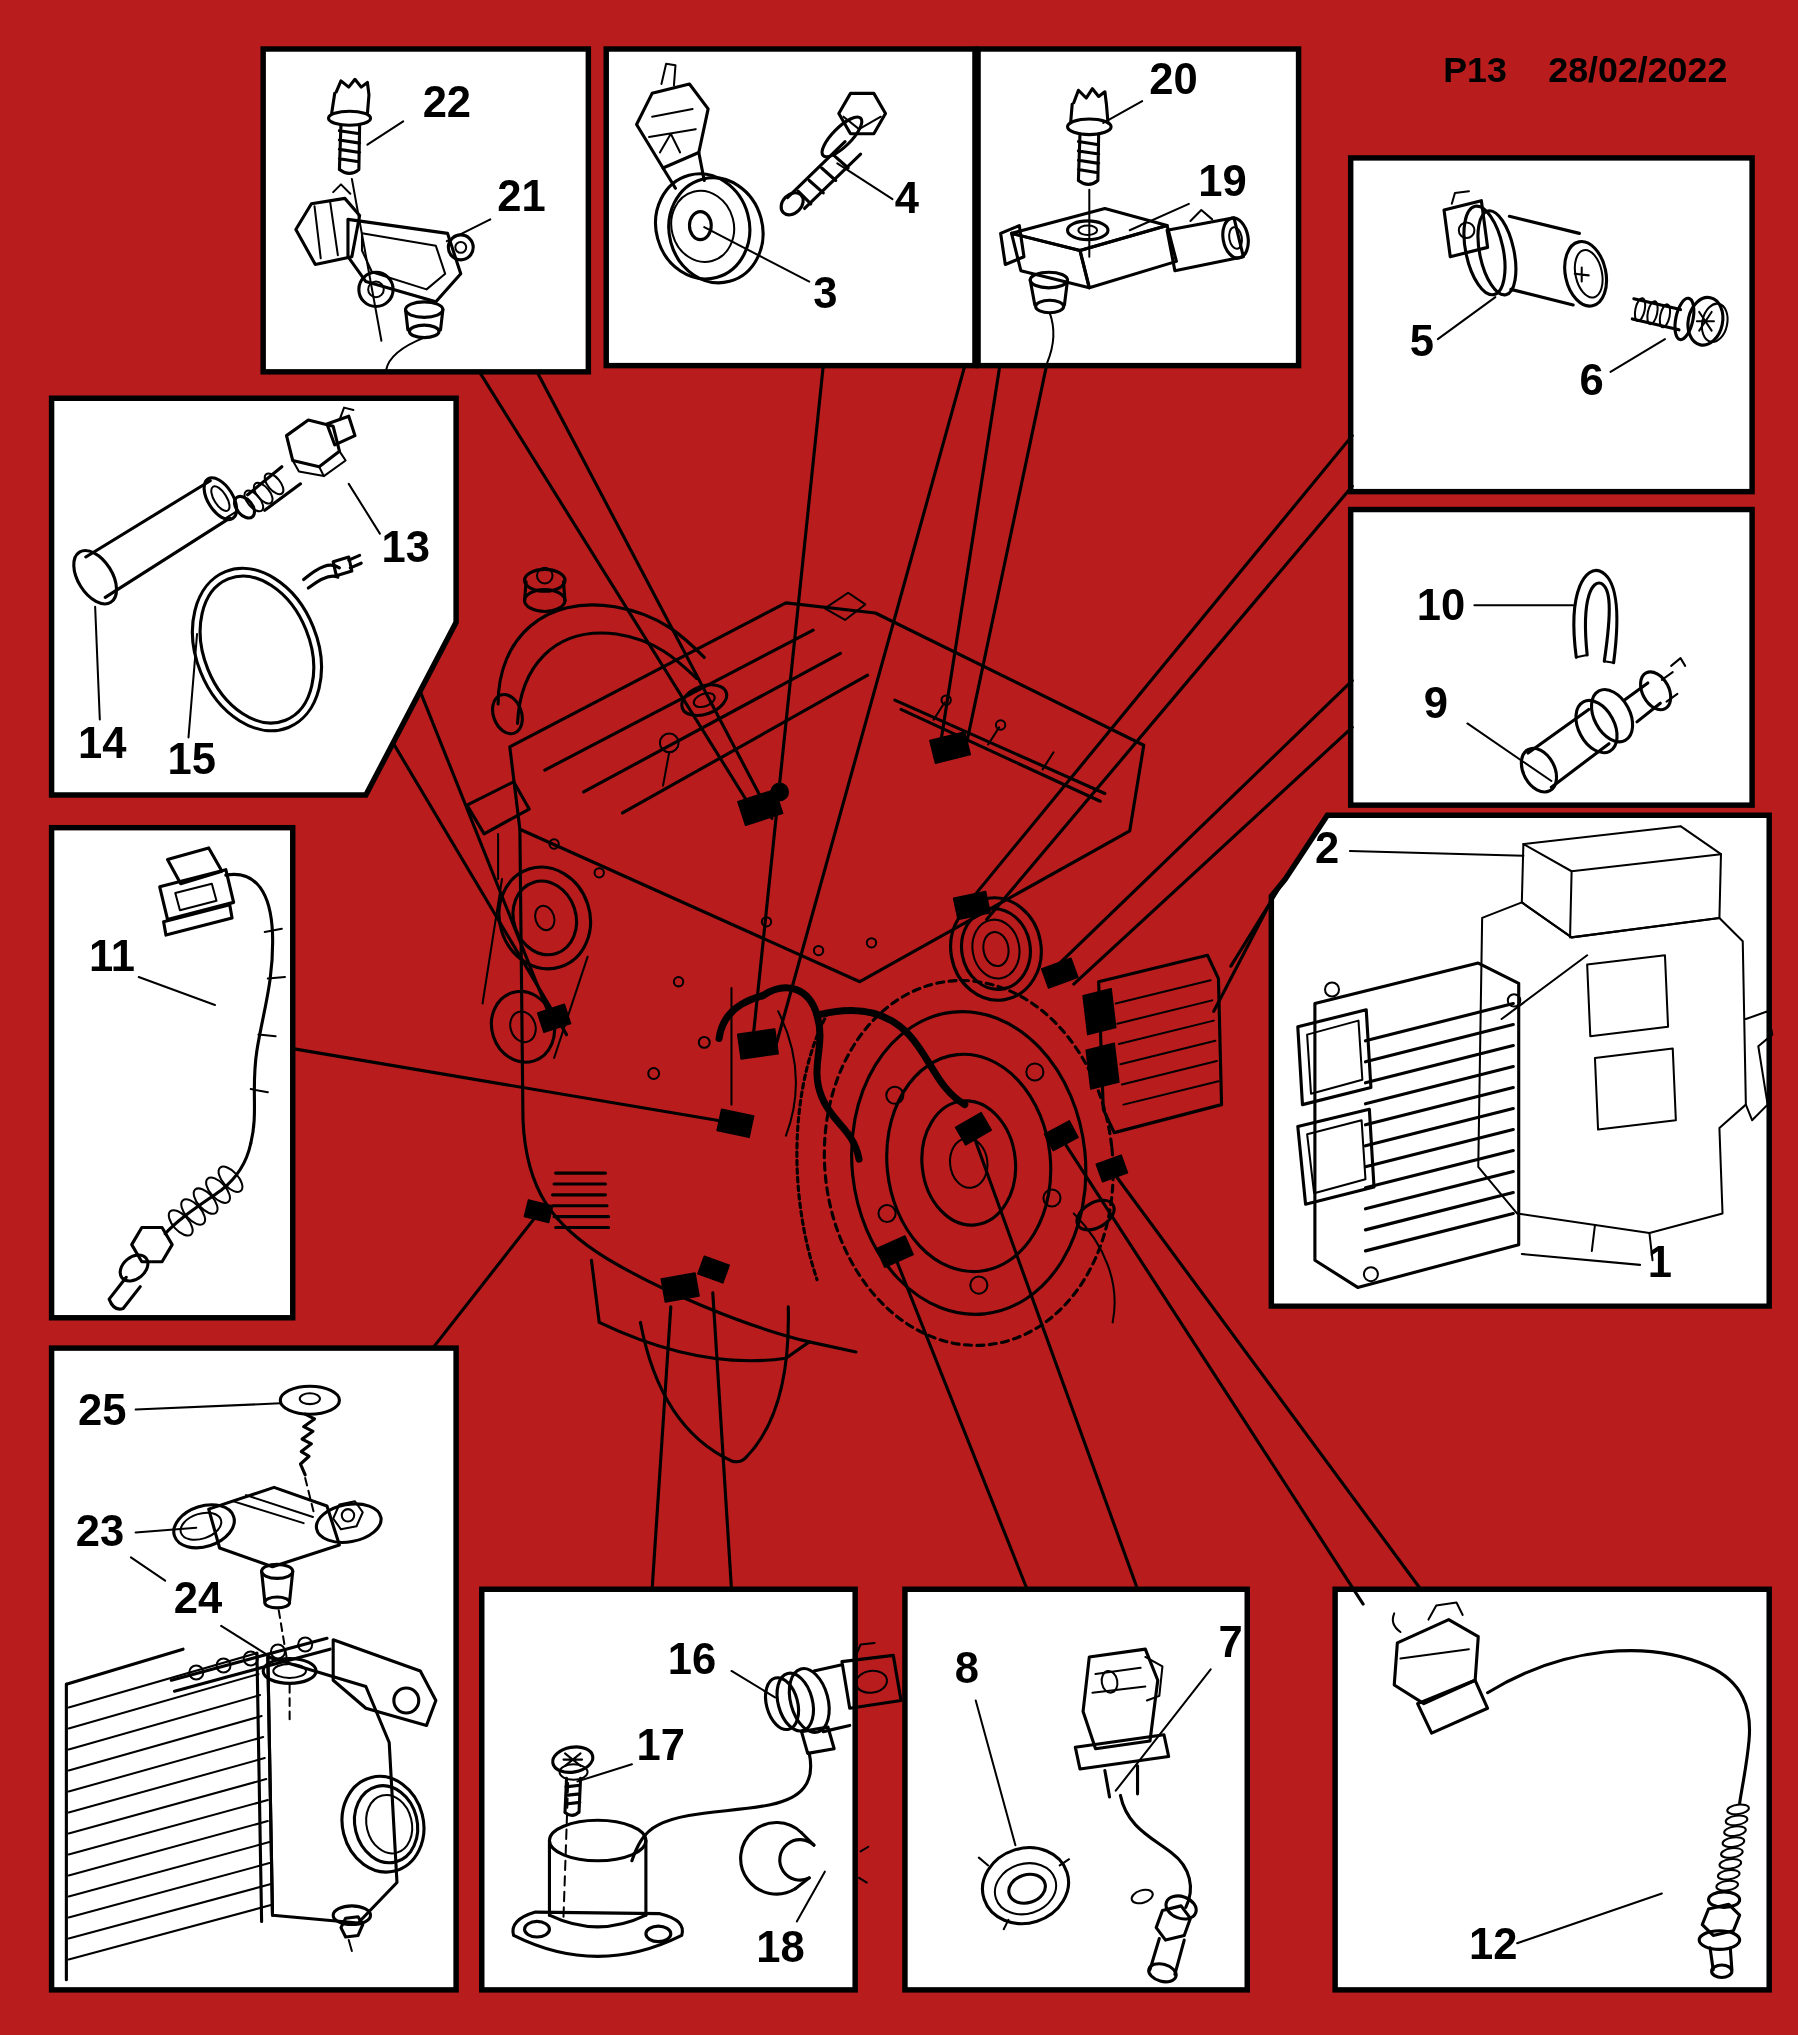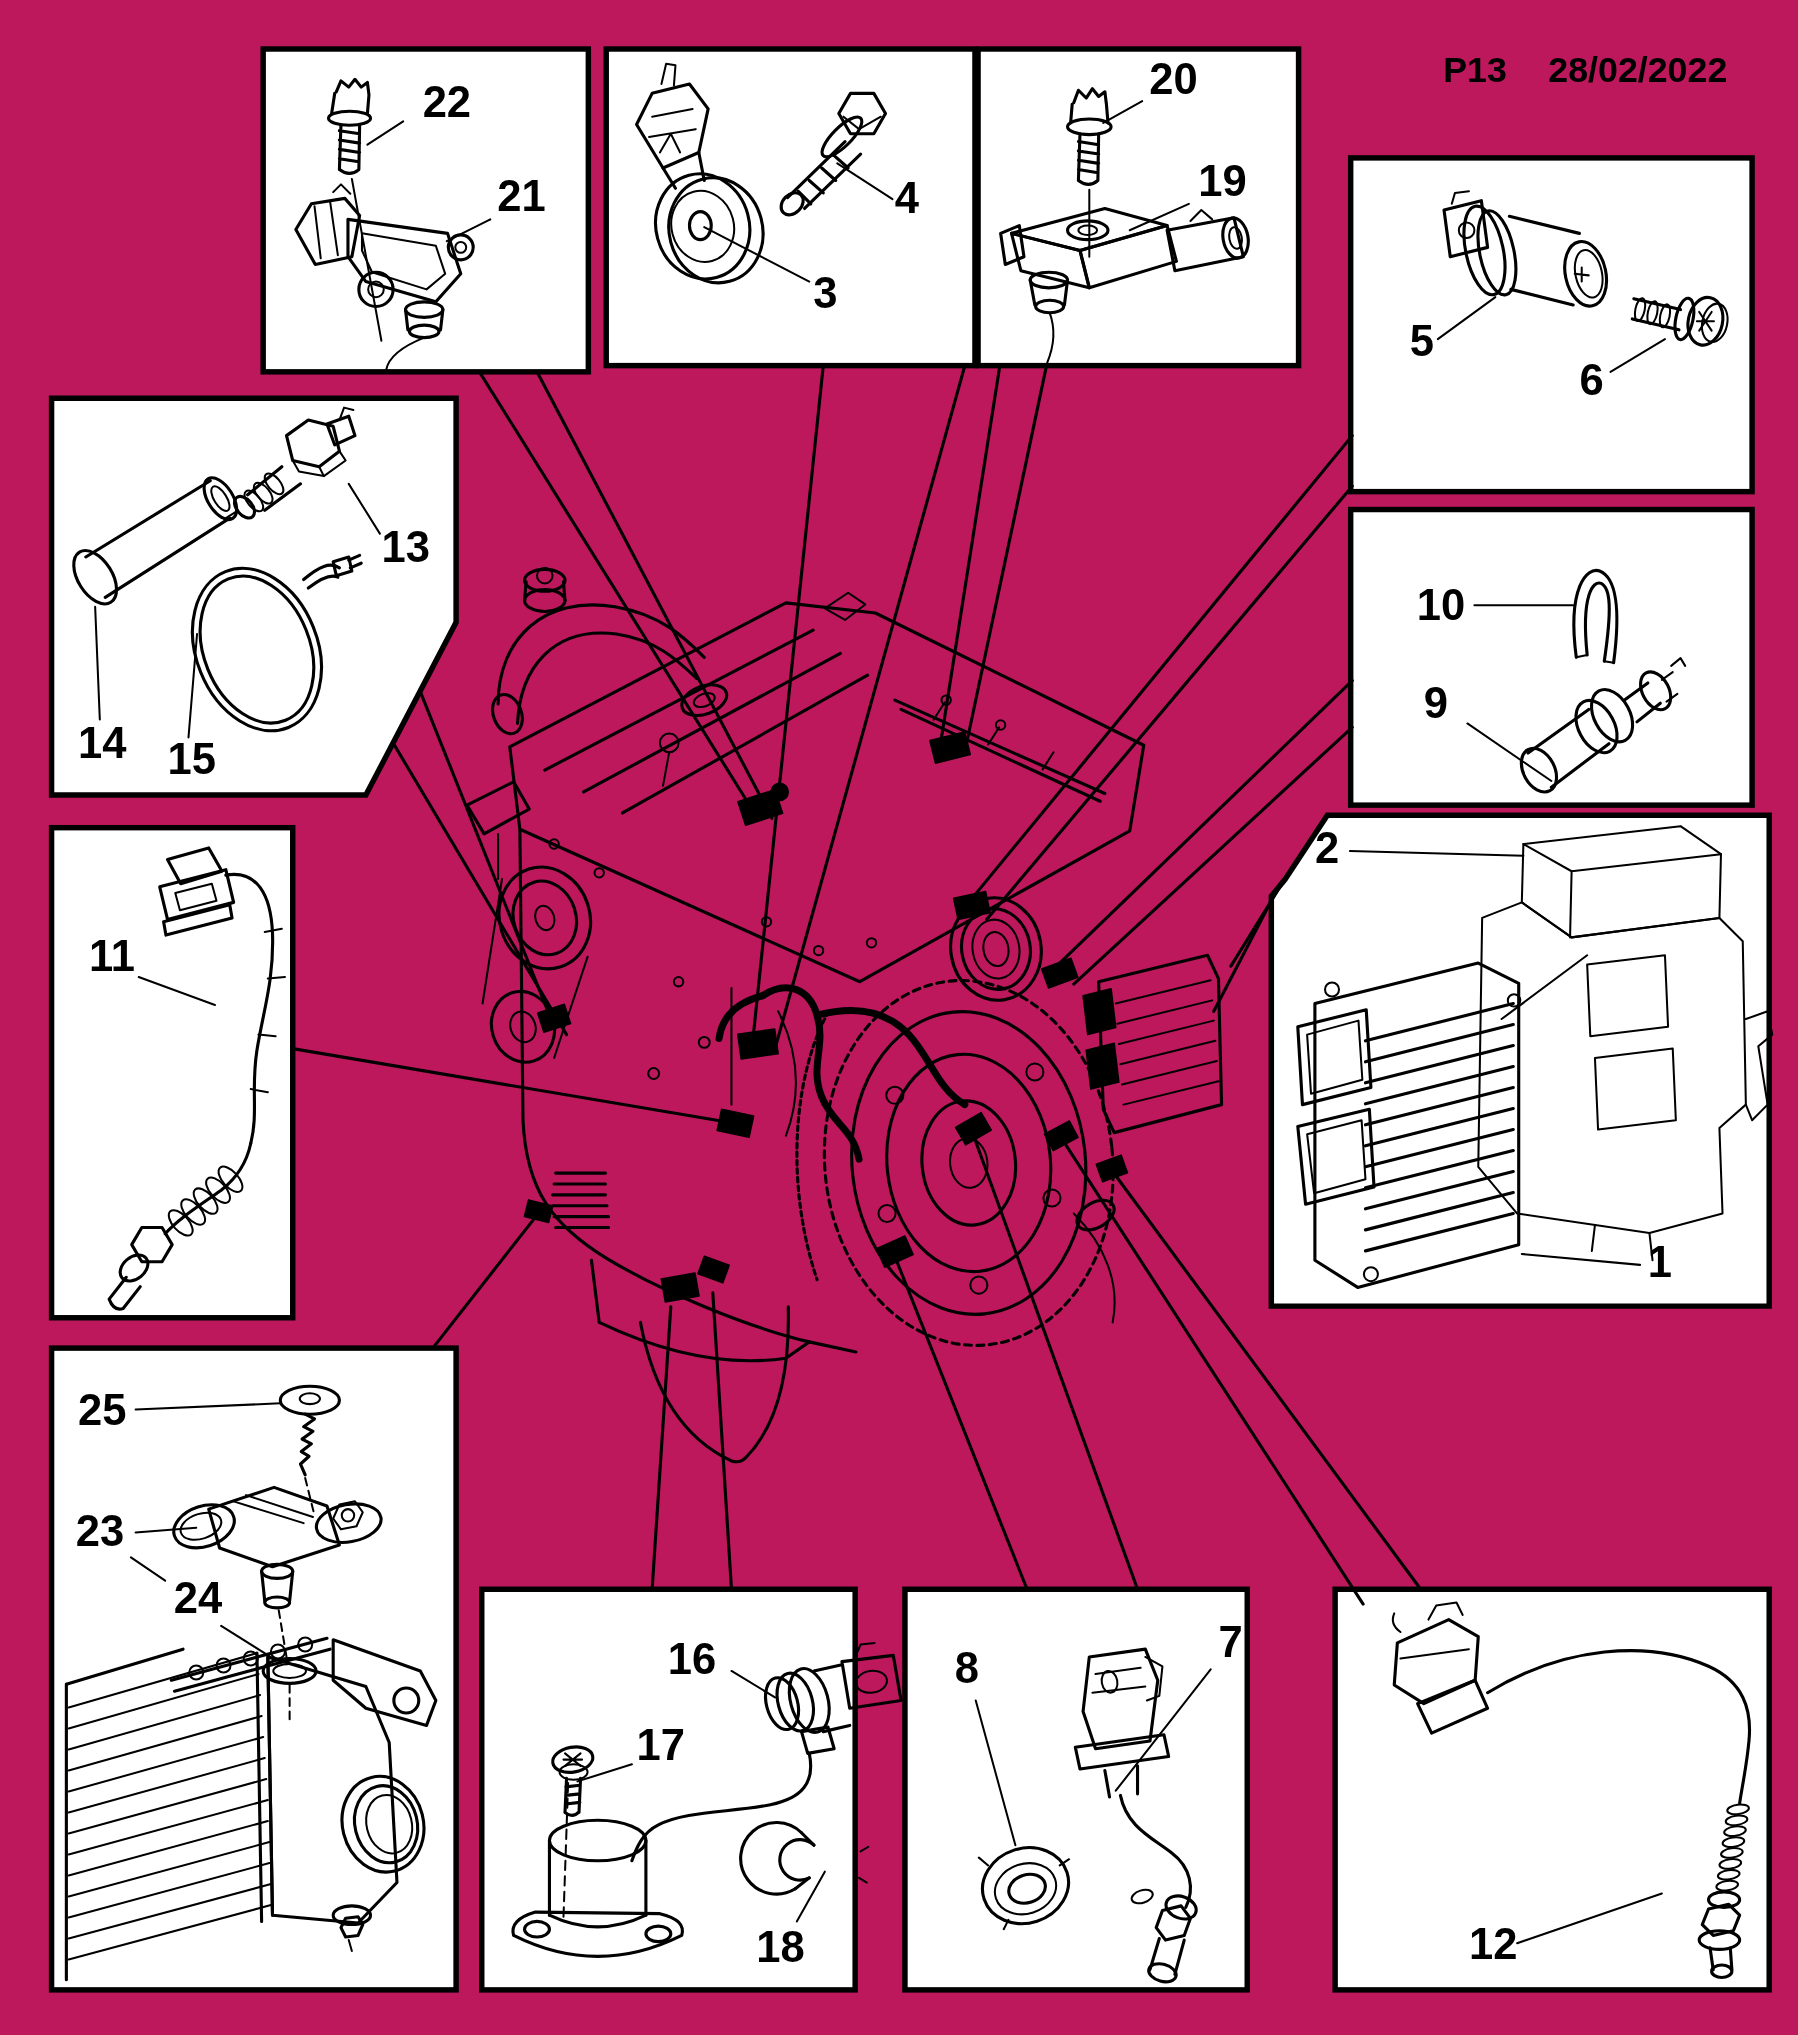--- a/index.html
+++ b/index.html
@@ -1,16 +1,16 @@
 <!DOCTYPE html>
 <html style="font-size:12.4px"><head>
 <meta charset="utf-8">
 <style>
   html,body{margin:0;padding:0;background:#ffffff;}
-  .page{position:relative;width:1799px;height:2035px;background:#be185d;overflow:hidden;
+  .page{position:relative;width:1799px;height:2035px;background:#b91c1c;overflow:hidden;
         font-family:"Liberation Sans",sans-serif;}
   svg{display:block}
   .bx{fill:#ffffff;stroke:#000;stroke-width:7;stroke-linejoin:miter;}
   .p{fill:none;stroke:#000;stroke-width:4;stroke-linecap:round;stroke-linejoin:round;}
   .pt{fill:none;stroke:#000;stroke-width:2.6;stroke-linecap:round;stroke-linejoin:round;}
   .ld{fill:none;stroke:#000;stroke-width:4;stroke-linecap:round;}
   .blk{fill:#000;stroke:#000;stroke-width:2;stroke-linejoin:round;}
   .hv{fill:none;stroke:#000;stroke-width:9;stroke-linecap:round;stroke-linejoin:round;}
   .num{font-family:"Liberation Sans",sans-serif;font-weight:700;font-size:56px;fill:#000;}
   .hdr{font-family:"Liberation Sans",sans-serif;font-weight:700;font-size:46px;fill:#000;}

